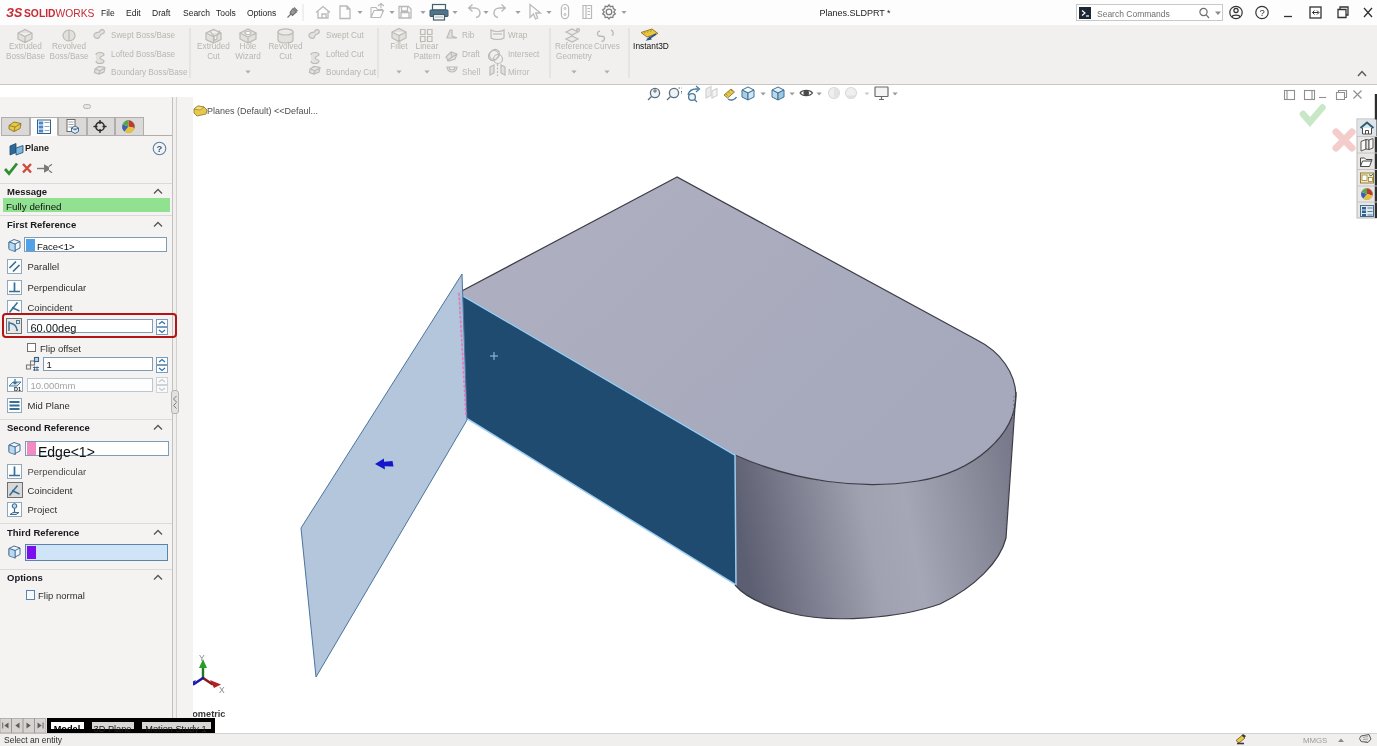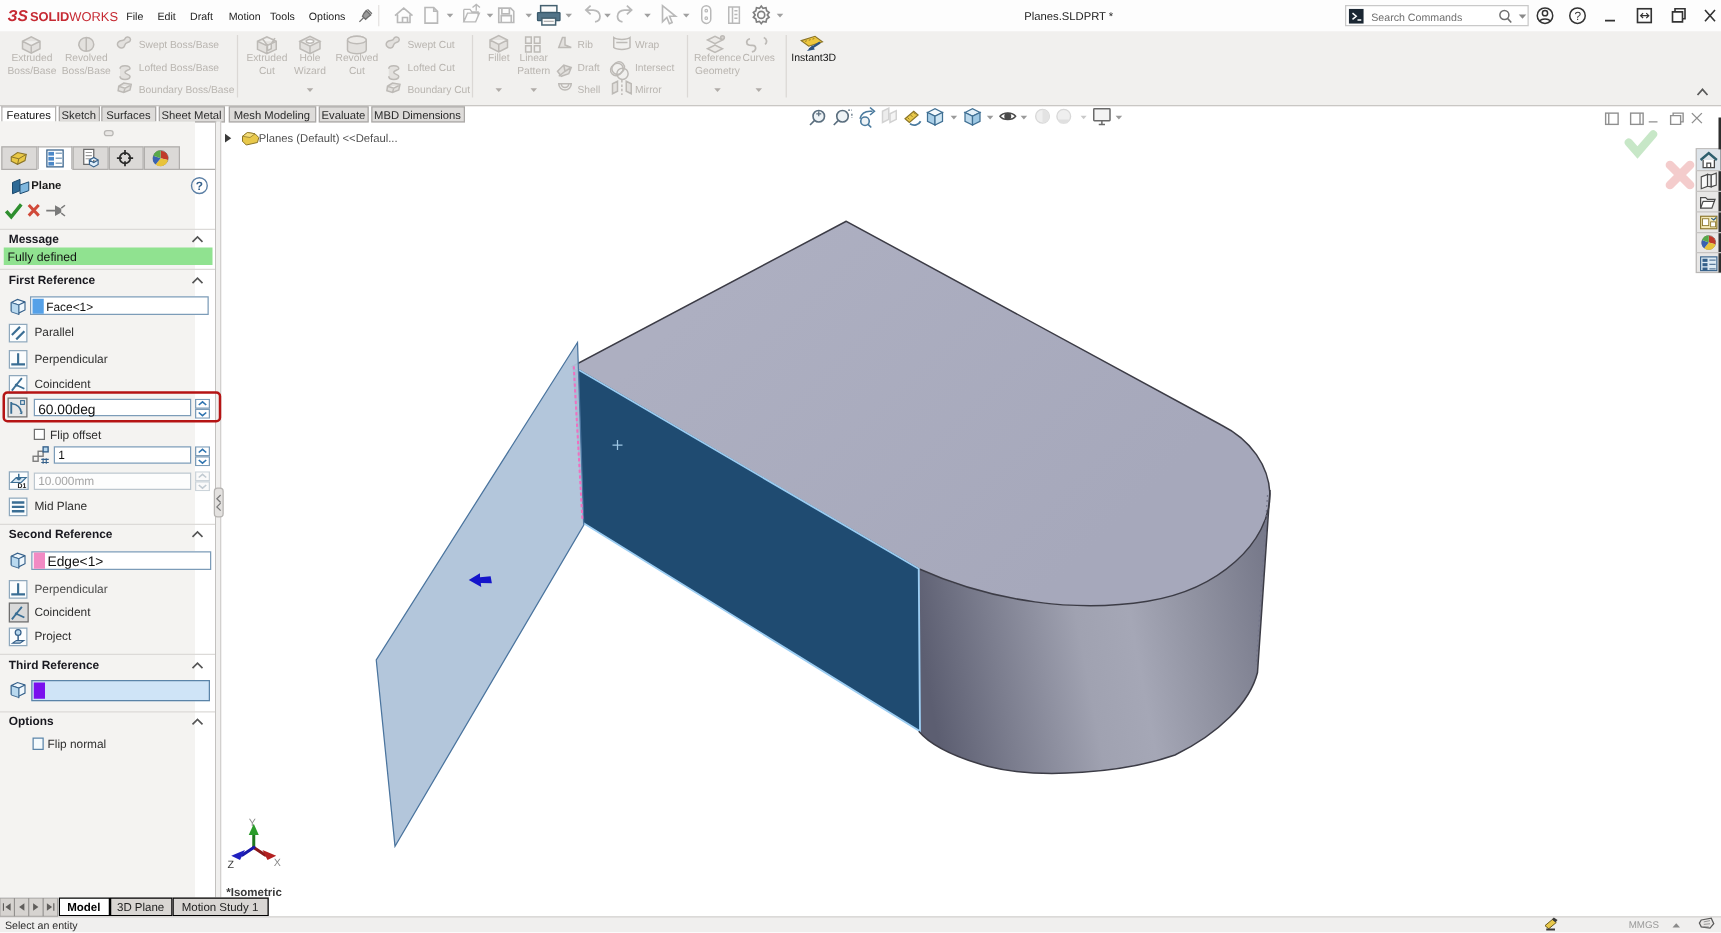--- a/index.html
+++ b/index.html
@@ -14,31 +14,31 @@
 #searchbox { position:absolute; left:1076px; top:4px; width:147px; height:17px; background:#fff; border:1px solid #c9c9c9; }
 #searchbox .stext { position:absolute; left:20px; top:3.5px; font-size:8.5px; color:#6f6f6f; }
 
 #ribbon { position:absolute; left:0; top:25px; width:1377px; height:60px; background:#f1f0ee; border-bottom:1px solid #c9c7c4; }
 
 #tabbar { position:absolute; left:0; top:85px; width:1377px; height:16px; pointer-events:none; }
 .rtab { position:absolute; top:0; height:13px; font-size:9px; color:#2a2a2a; text-align:center; line-height:12.5px;
   background:#dedcda; border:1px solid #aaa8a6; white-space:nowrap; }
 .rtab.active { background:#fff; border:1px solid #b5b3b1; border-bottom:none; height:15px; color:#111; }
 
-#panel { position:absolute; left:0; top:97px; width:156px; height:621px; background:#f4f3f1; }
+#panel { position:absolute; left:0; top:97px; width:193px; height:621px; background:#f4f3f1; }
 .ptab { position:absolute; top:20px; width:28.5px; height:19px; background:#dbd9d7; border:1px solid #b0aeac; }
 .ptab.active { background:#fff; border-bottom:1px solid #fff; }
 .phead { position:absolute; left:7px; font-size:9.5px; font-weight:bold; color:#18181f; }
 .plabel { position:absolute; font-size:9.5px; color:#2e2e2e; padding-top:1.5px; }
 .pfield { position:absolute; background:#fff; border:1px solid #7c9cb8; font-size:9.5px; color:#141414; }
 .divline { position:absolute; left:0; width:173px; height:1px; background:#dcdad8; }
 
 #bottombar { position:absolute; left:0; top:718px; width:1377px; height:15px; }
 #statusbar { position:absolute; left:0; top:733px; width:1377px; height:13px; background:#f0efee; border-top:1px solid #d4d2d0; font-size:8.5px; color:#2d2d2d; }
-.btab { position:absolute; top:0; height:15px; font-size:9.2px; text-align:center; line-height:14px; background:#d9d6d3; border:1px solid #000000; color:#222; }
+.btab { position:absolute; top:0; height:15px; font-size:9.2px; text-align:center; line-height:14px; background:#d9d6d3; border:4px solid #000000; color:#222; }
 .btab.active { background:#fff; font-weight:bold; color:#000; }
 </style>
 </head>
 <body>
 <div id="page">
 
   <svg id="vp" class="abs" style="left:0;top:0" width="1377" height="746" viewBox="0 0 1377 746">
     <defs>
       <linearGradient id="sideg" x1="737" y1="520" x2="1014" y2="468" gradientUnits="userSpaceOnUse">
         <stop offset="0" stop-color="#5c5e71"></stop>
@@ -224,21 +224,21 @@
   </svg>
 
   <div id="titlebar">
     <svg class="abs" style="left:6px;top:4px" width="90" height="18" viewBox="0 0 90 18">
       <text x="0" y="13" font-size="12.5" font-weight="bold" font-style="italic" fill="#c62a33" font-family="Liberation Sans">ЗS</text>
       <text x="18" y="12.5" font-size="10.3" font-weight="bold" fill="#c62a33" font-family="Liberation Sans">SOLID<tspan font-weight="normal">WORKS</tspan></text>
     </svg>
     <span class="menuitem" style="left:101px">File</span>
     <span class="menuitem" style="left:126px">Edit</span>
     <span class="menuitem" style="left:152px">Draft</span>
-    <span class="menuitem" style="left:183px">Motion</span>
+    <span class="menuitem" style="left:183px">Search</span>
     <span class="menuitem" style="left:216px">Tools</span>
     <span class="menuitem" style="left:247px">Options</span>
     <svg class="abs" style="left:286px;top:5px" width="14" height="14" viewBox="0 0 14 14">
       <g stroke="#6f6f6f" stroke-width="1.1" fill="none">
         <path d="M1.5,12.5 L5.5,8.5"></path>
         <path d="M8,2.5 l3.5,3.5 M5,6 l2,-2.5 3.5,3.5 -2.5,2 -1.5,1.5 -2.5,-2.5 z" fill="#9a9a9a"></path>
       </g>
     </svg>
 
     <svg class="abs" style="left:300px;top:0" width="335" height="25" viewBox="0 0 335 25">
@@ -426,29 +426,20 @@
     <g fill="#b0aca8">
       <path d="M245.4,45.5 l2.6,3 2.6,-3 z"></path>
       <path d="M396.4,45.5 l2.6,3 2.6,-3 z"></path>
       <path d="M424.4,45.5 l2.6,3 2.6,-3 z"></path>
       <path d="M571.4,45.5 l2.6,3 2.6,-3 z"></path>
       <path d="M604.4,45.5 l2.6,3 2.6,-3 z"></path>
     </g>
     <path d="M1358,51 l4,-4.5 4,4.5" fill="none" stroke="#5a5a5a" stroke-width="1.4"></path>
   </svg>
   </div>
-  <div id="tabbar">
-    <div class="rtab active" style="left:1px; width:44px;">Features</div>
-    <div class="rtab" style="left:46.5px; width:33px;">Sketch</div>
-    <div class="rtab" style="left:80.5px; width:44.5px;">Surfaces</div>
-    <div class="rtab" style="left:126.5px; width:53.5px;">Sheet Metal</div>
-    <div class="rtab" style="left:182.5px; width:70px;">Mesh Modeling</div>
-    <div class="rtab" style="left:254.5px; width:40.5px;">Evaluate</div>
-    <div class="rtab" style="left:296.5px; width:75px;">MBD Dimensions</div>
-  </div>
 
   <div id="panel">
     <div class="abs" style="left:83px;top:7px;width:8px;height:5px;border:1px solid #b8b6b4;border-radius:3px;background:#e8e6e4"></div>
 
     <div class="ptab" style="left:1px"></div>
     <div class="ptab active" style="left:29.5px"></div>
     <div class="ptab" style="left:58px"></div>
     <div class="ptab" style="left:86.5px"></div>
     <div class="ptab" style="left:115px"></div>
     <div class="abs" style="left:143.5px;top:20px;width:29.5px;height:19px;border-bottom:1px solid #b0aeac"></div>
@@ -604,21 +595,21 @@
         <path d="M1,5.5 l4,-4 4,4" fill="none" stroke="#555" stroke-width="1.3"></path>
       </svg>
 
     <svg class="abs" style="left:7px;top:344px" width="15" height="14" viewBox="0 0 15 14">
       <path d="M2,4 l5,-2.5 6,2 v6.5 l-5,2.5 -6,-2 z" fill="#eef6fc" stroke="#35608a" stroke-width="0.9"></path>
       <path d="M2,4 l6,2 5,-2.5 M8,6 v8" stroke="#35608a" stroke-width="0.9" fill="none"></path>
       <path d="M2,4 l6,2 v7.5 l-6,-2 z" fill="#b9d9ef" stroke="#35608a" stroke-width="0.7"></path>
     </svg>
     <div class="pfield" style="left:24.5px;top:343.5px;width:144px;height:15.5px"></div>
     <div class="abs" style="left:26.5px;top:345px;width:9px;height:12.5px;background:#f28ac4"></div>
-    <span class="abs" style="left:38px;top:347px;font-size:11px;color:#111">Edge&lt;1&gt;</span>
+    <span class="abs" style="left:38px;top:347px;font-size:14px;color:#111">Edge&lt;1&gt;</span>
 
     <div class="abs" style="left:7px;top:367px;width:15px;height:15px;background:#fbfdfe;border:1px solid #8fa8bc"></div>
     <svg class="abs" style="left:7px;top:367px" width="15" height="15" viewBox="0 0 15 15">
       <path d="M7.5,2.5 v9 M2,11.5 h11" stroke="#3a6e94" stroke-width="1.7"></path>
     </svg>
     <span class="plabel" style="left:27.5px;top:367.5px;color:#4a4a4a">Perpendicular</span>
 
     <div class="abs" style="left:6.5px;top:385px;width:16px;height:16px;background:#d9d9d9;border:1px solid #6f6f6f"></div>
     <svg class="abs" style="left:7px;top:385.5px" width="15" height="15" viewBox="0 0 15 15">
       <path d="M10.5,2.5 L6,8 M6,8 L2.5,12.5 M6,8 L12.5,11" stroke="#3a6e94" stroke-width="1.5" fill="none"></path>

